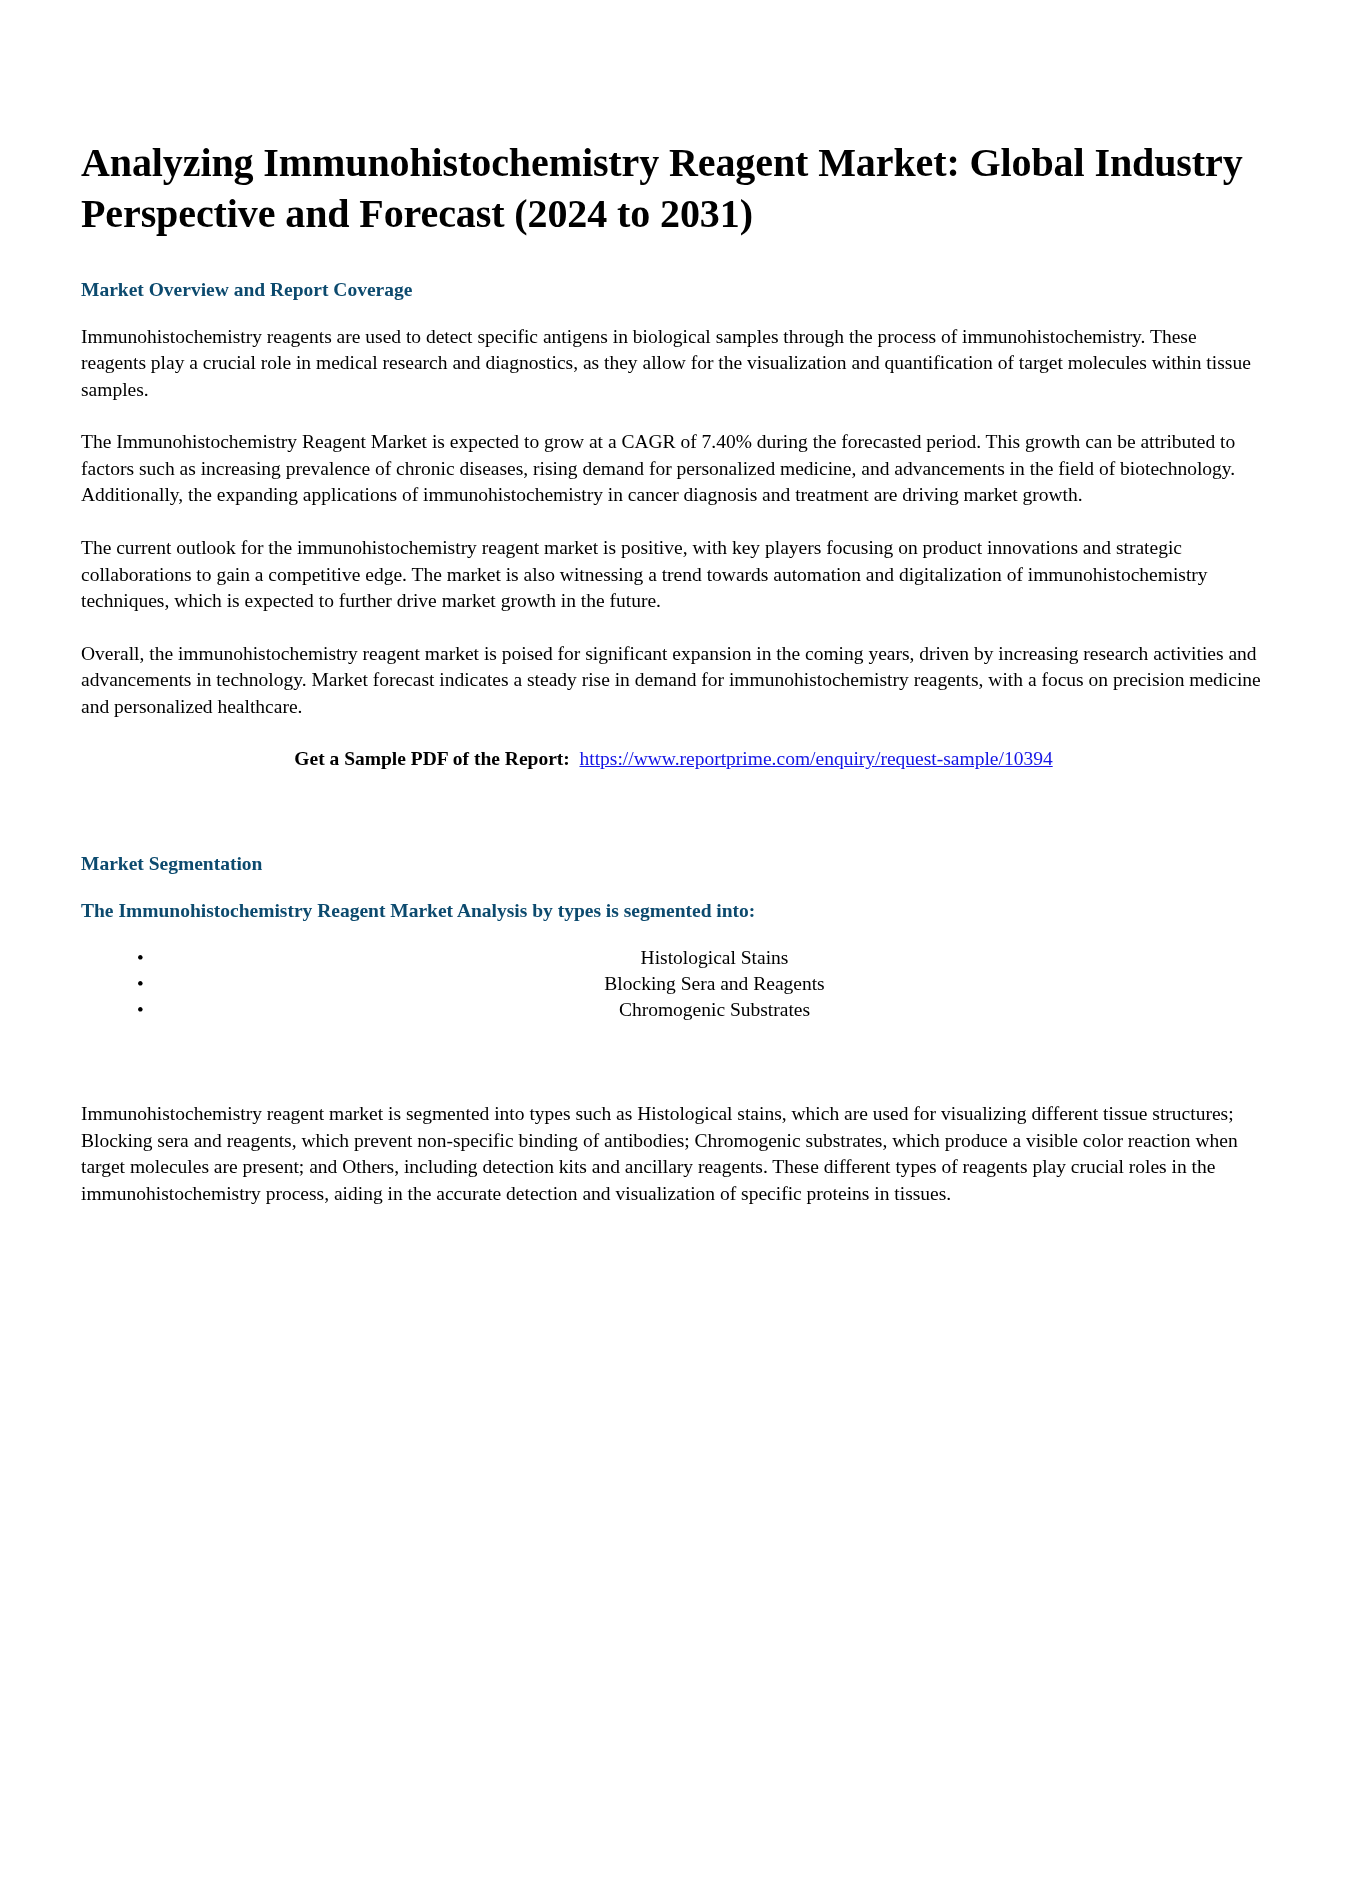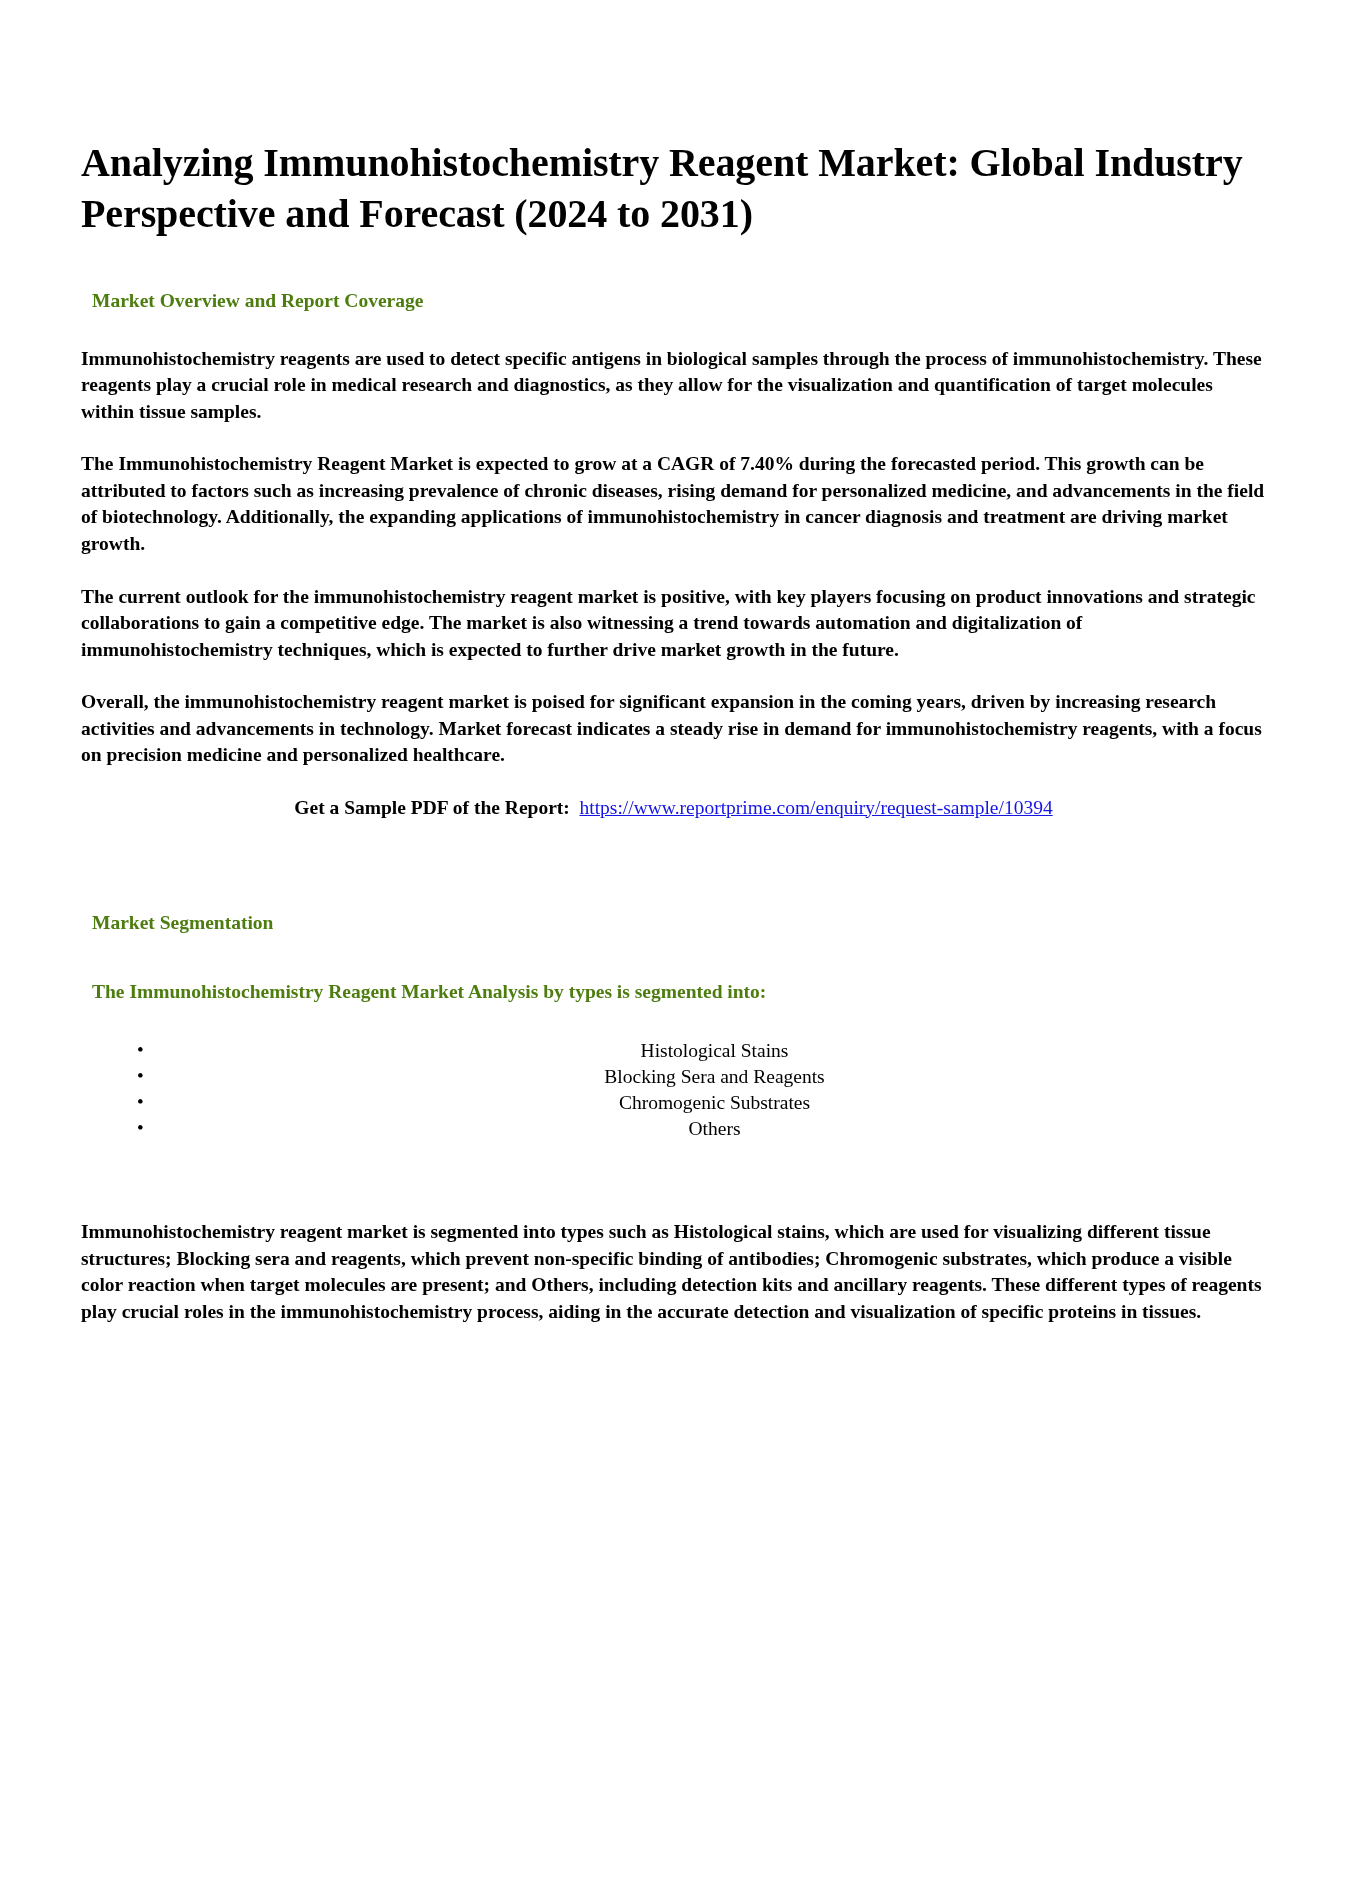--- a/index.html
+++ b/index.html
@@ -34,26 +34,26 @@
     font-weight: bold;
     line-height: 1.27;
     letter-spacing: -0.1px;
     margin: 0 0 0 0;
     color: #000000;
   }
   .heading {
     font-size: 19.5px;
     font-weight: bold;
     line-height: 1.35;
-    margin: 11px;
-    color: #4d7c0f;
+    margin: 0;
+    color: #0c4a6e;
   }
   .para {
     font-size: 19.5px;
-    font-weight: bold;
+    font-weight: normal;
     line-height: 1.36;
     margin: 0;
     color: #000000;
     text-align: left;
   }
   .spacer-title { height: 37px; }
   .spacer-sm { height: 21px; }
   .spacer-md { height: 26px; }
   .spacer-xl { height: 78px; }
   .link-line {
@@ -134,21 +134,20 @@
     <div class="spacer-sm"></div>
 
     <p class="heading">The Immunohistochemistry Reagent Market Analysis by types is segmented into:</p>
 
     <div class="spacer-sm"></div>
 
     <ul class="seg-list">
       <li>Histological Stains</li>
       <li>Blocking Sera and Reagents</li>
       <li>Chromogenic Substrates</li>
-      <li>Others</li>
     </ul>
 
     <div class="spacer-xl"></div>
 
     <p class="para">Immunohistochemistry reagent market is segmented into types such as Histological stains, which are used for visualizing different tissue structures; Blocking sera and reagents, which prevent non-specific binding of antibodies; Chromogenic substrates, which produce a visible color reaction when target molecules are present; and Others, including detection kits and ancillary reagents. These different types of reagents play crucial roles in the immunohistochemistry process, aiding in the accurate detection and visualization of specific proteins in tissues.</p>
 
   </div>
 </div>
 
 </body></html>

